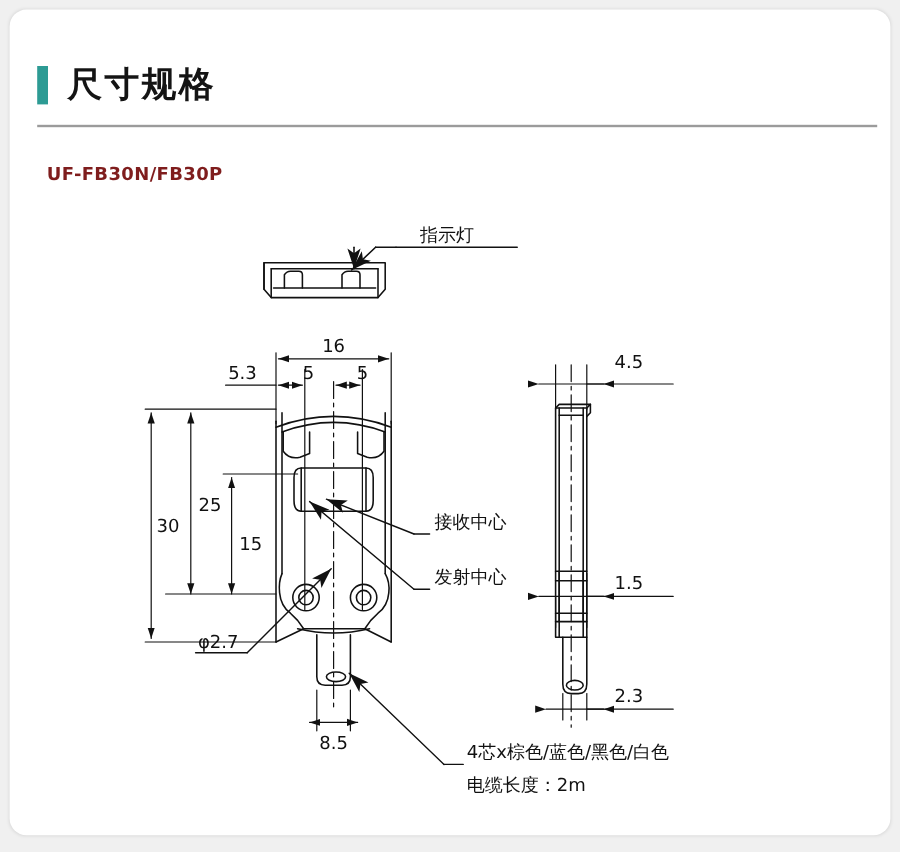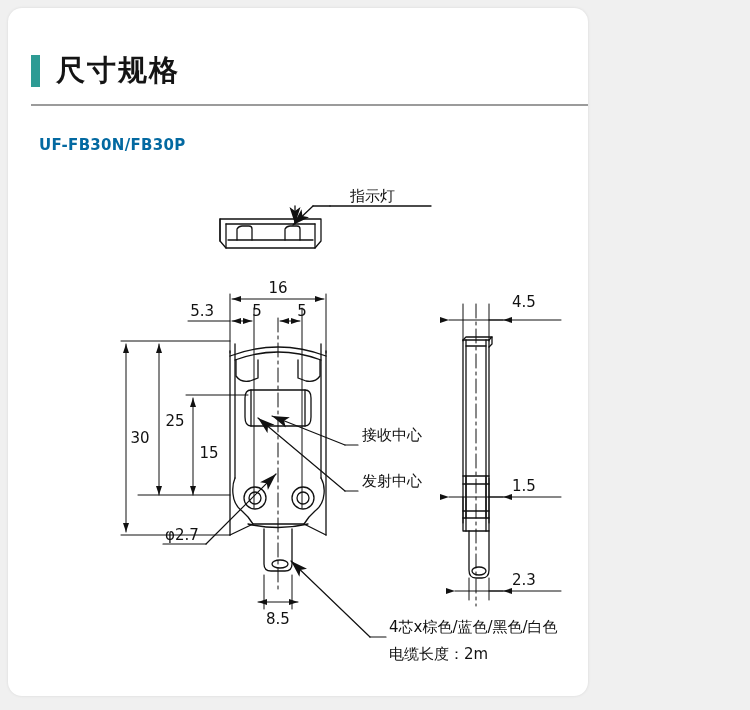--- a/index.html
+++ b/index.html
@@ -12,21 +12,21 @@
     position: relative;
     width: 750px;
     height: 710px;
     overflow: hidden;
     background: #f0f0f0;
   }
   #card {
     position: absolute;
     left: 8px;
     top: 8px;
-    width: 580px;
+    width: 734px;
     height: 688px;
     background: #ffffff;
     border-radius: 14px;
     box-shadow: 0 0 3px rgba(0,0,0,0.10);
     overflow: hidden;
   }
   #header {
     position: absolute;
     left: 0; top: 0;
     width: 100%;
@@ -58,21 +58,21 @@
     width: 700px;
     height: 2px;
     background: #9b9b9b;
   }
   #model {
     position: absolute;
     left: 31px;
     top: 128px;
     font-size: 15px;
     font-weight: bold;
-    color: #0369a1;
+    color: #7f1d1d;
     letter-spacing: 0.3px;
     font-family: "DejaVu Sans", "Liberation Sans", sans-serif;
   }
   #drawing {
     position: absolute;
     left: 0;
     top: 0;
     width: 734px;
     height: 688px;
   }

